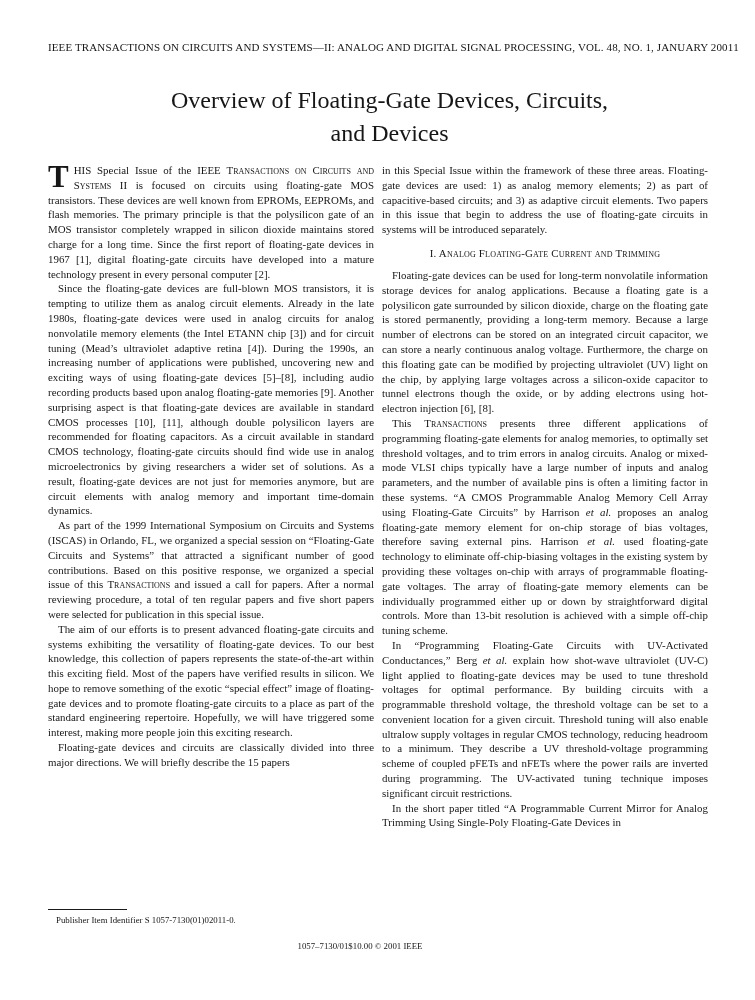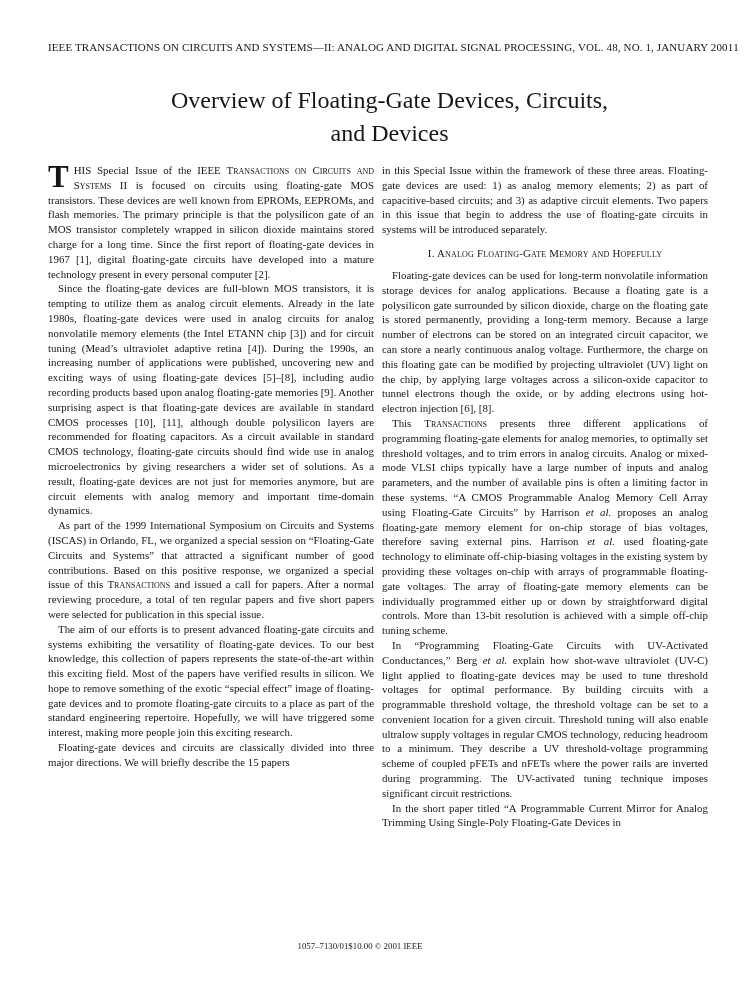--- a/index.html
+++ b/index.html
@@ -108,24 +108,28 @@
       <p class="para"><span class="dropcap">T</span><span>HIS Special Issue of the IEEE </span><span class="sc">Transactions on Circuits and Systems II</span><span> is focused on circuits using floating-gate MOS transistors. These devices are well known from EPROMs, EEPROMs, and flash memories. The primary principle is that the polysilicon gate of an MOS transistor completely wrapped in silicon dioxide maintains stored charge for a long time. Since the first report of floating-gate devices in 1967 [1], digital floating-gate circuits have developed into a mature technology present in every personal computer [2].</span></p>
       <p class="para indent"><span>Since the floating-gate devices are full-blown MOS transistors, it is tempting to utilize them as analog circuit elements. Already in the late 1980s, floating-gate devices were used in analog circuits for analog nonvolatile memory elements (the Intel ETANN chip [3]) and for circuit tuning (Mead’s ultraviolet adaptive retina [4]). During the 1990s, an increasing number of applications were published, uncovering new and exciting ways of using floating-gate devices [5]–[8], including audio recording products based upon analog floating-gate memories [9]. Another surprising aspect is that floating-gate devices are available in standard CMOS processes [10], [11], although double polysilicon layers are recommended for floating capacitors. As a circuit available in standard CMOS technology, floating-gate circuits should find wide use in analog microelectronics by giving researchers a wider set of solutions. As a result, floating-gate devices are not just for memories anymore, but are circuit elements with analog memory and important time-domain dynamics.</span></p>
       <p class="para indent"><span>As part of the 1999 International Symposium on Circuits and Systems (ISCAS) in Orlando, FL, we organized a special session on “Floating-Gate Circuits and Systems” that attracted a significant number of good contributions. Based on this positive response, we organized a special issue of this </span><span class="sc">Transactions</span><span> and issued a call for papers. After a normal reviewing procedure, a total of ten regular papers and five short papers were selected for publication in this special issue.</span></p>
       <p class="para indent"><span>The aim of our efforts is to present advanced floating-gate circuits and systems exhibiting the versatility of floating-gate devices. To our best knowledge, this collection of papers represents the state-of-the-art within this exciting field. Most of the papers have verified results in silicon. We hope to remove something of the exotic “special effect” image of floating-gate devices and to promote floating-gate circuits to a place as part of the standard engineering repertoire. Hopefully, we will have triggered some interest, making more people join this exciting research.</span></p>
       <p class="para indent"><span>Floating-gate devices and circuits are classically divided into three major directions. We will briefly describe the 15 papers</span></p>
     </div>
 
   <div class="col col-right">
       <p class="para"><span>in this Special Issue within the framework of these three areas. Floating-gate devices are used: 1) as analog memory elements; 2) as part of capacitive-based circuits; and 3) as adaptive circuit elements. Two papers in this issue that begin to address the use of floating-gate circuits in systems will be introduced separately.</span></p>
       <div class="section-heading sc">
-        <div>I. Analog Floating-Gate Memory and Hopefully</div>
+        <div>I. Analog Floating-Gate Current and Trimming</div>
       </div>
       <p class="para indent"><span>Floating-gate devices can be used for long-term nonvolatile information storage devices for analog applications. Because a floating gate is a polysilicon gate surrounded by silicon dioxide, charge on the floating gate is stored permanently, providing a long-term memory. Because a large number of electrons can be stored on an integrated circuit capacitor, we can store a nearly continuous analog voltage. Furthermore, the charge on this floating gate can be modified by projecting ultraviolet (UV) light on the chip, by applying large voltages across a silicon-oxide capacitor to tunnel electrons though the oxide, or by adding electrons using hot-electron injection [6], [8].</span></p>
       <p class="para indent"><span>This </span><span class="sc">Transactions</span><span> presents three different applications of programming floating-gate elements for analog memories, to optimally set threshold voltages, and to trim errors in analog circuits. Analog or mixed-mode VLSI chips typically have a large number of inputs and analog parameters, and the number of available pins is often a limiting factor in these systems. “A CMOS Programmable Analog Memory Cell Array using Floating-Gate Circuits” by Harrison </span><span class="i">et al.</span><span> proposes an analog floating-gate memory element for on-chip storage of bias voltages, therefore saving external pins. Harrison </span><span class="i">et al.</span><span> used floating-gate technology to eliminate off-chip-biasing voltages in the existing system by providing these voltages on-chip with arrays of programmable floating-gate voltages. The array of floating-gate memory elements can be individually programmed either up or down by straightforward digital controls. More than 13-bit resolution is achieved with a simple off-chip tuning scheme.</span></p>
       <p class="para indent"><span>In “Programming Floating-Gate Circuits with UV-Activated Conductances,” Berg </span><span class="i">et al.</span><span> explain how shot-wave ultraviolet (UV-C) light applied to floating-gate devices may be used to tune threshold voltages for optimal performance. By building circuits with a programmable threshold voltage, the threshold voltage can be set to a convenient location for a given circuit. Threshold tuning will also enable ultralow supply voltages in regular CMOS technology, reducing headroom to a minimum. They describe a UV threshold-voltage programming scheme of coupled pFETs and nFETs where the power rails are inverted during programming. The UV-activated tuning technique imposes significant circuit restrictions.</span></p>
       <p class="para indent"><span>In the short paper titled “A Programmable Current Mirror for Analog Trimming Using Single-Poly Floating-Gate Devices in</span></p>
     </div>
 
+  <div class="footnote">
+    <div class="footnote-rule"></div>
+    <div class="footnote-text">Publisher Item Identifier S 1057-7130(01)02011-0.</div>
+  </div>
 
   <div class="footer">1057–7130/01$10.00 © 2001 IEEE</div>
 
 </div>
 
 </body></html>

